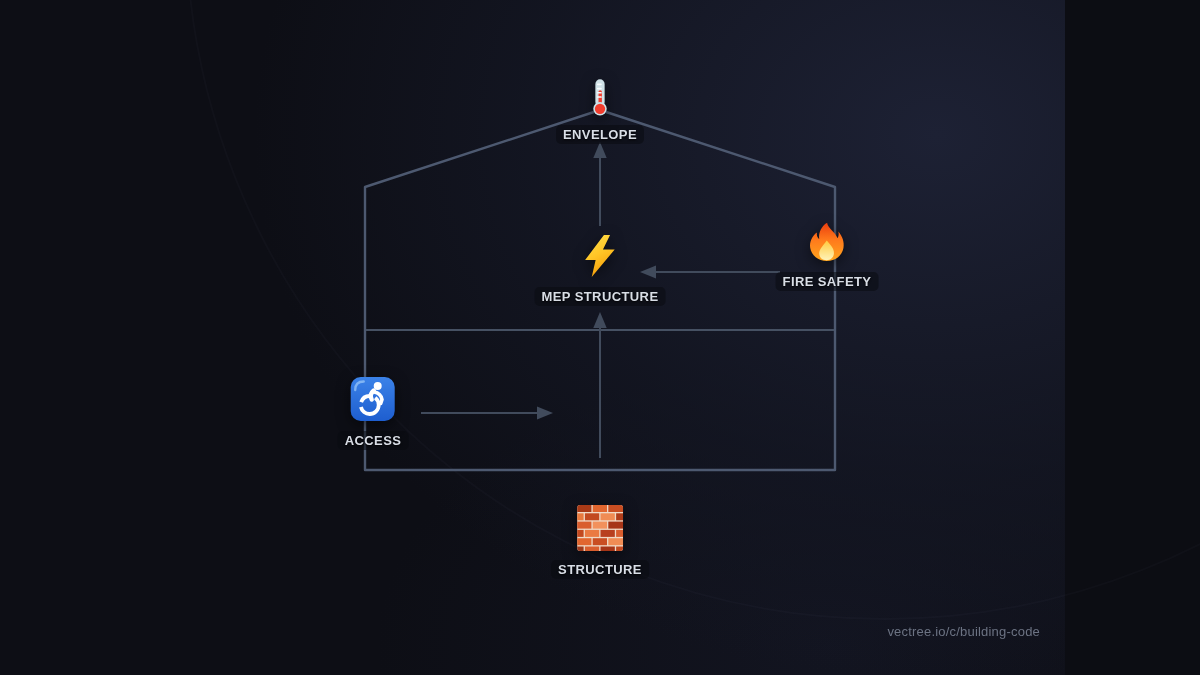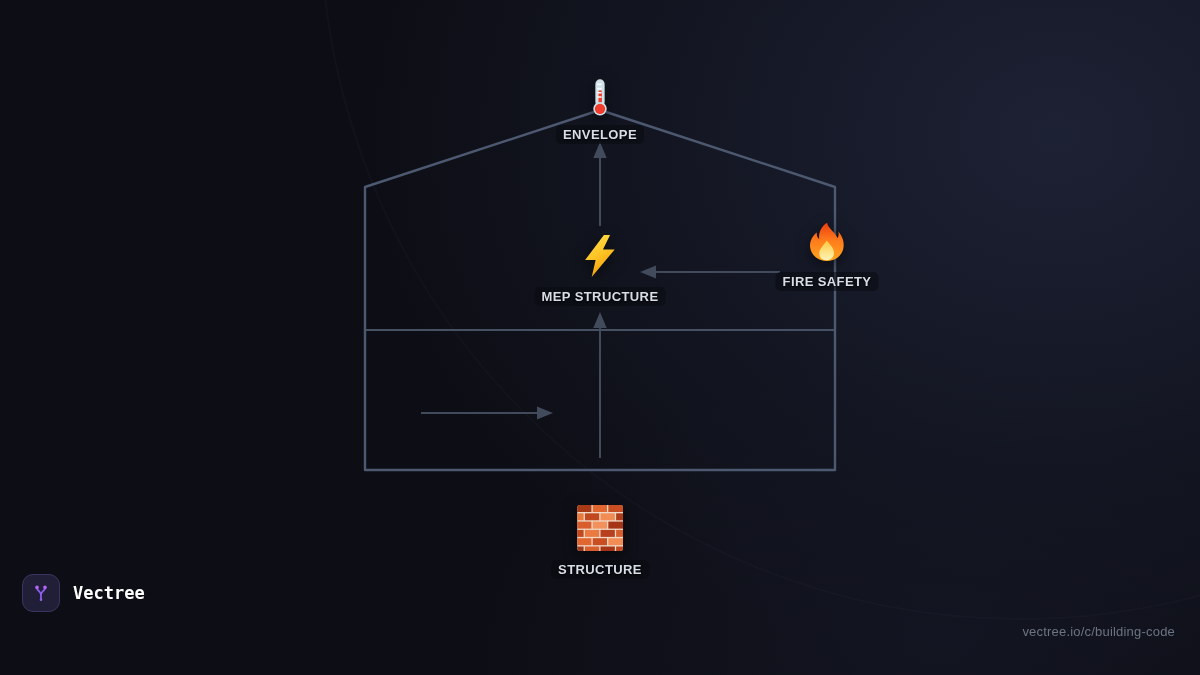--- a/index.html
+++ b/index.html
@@ -1,19 +1,19 @@
 <!DOCTYPE html>
 <html><head>
 <meta charset="utf-8">
 <style>
   * { margin: 0; padding: 0; box-sizing: border-box; }
   html, body { width: 1200px; height: 675px; background: #0c0d13; overflow: hidden; }
   .canvas {
     position: relative;
-    width: 1200px; height: 675px;
+    width: 1065px; height: 675px;
     background:
       radial-gradient(950px 760px at 88% 20%, #1d2134 0%, rgba(21,24,38,0.65) 45%, rgba(13,14,20,0) 72%),
       radial-gradient(650px 420px at 78% 96%, rgba(24,27,44,0.5) 0%, rgba(13,14,20,0) 70%),
       #0d0e15;
     font-family: "Liberation Sans", sans-serif;
   }
   .bg-arc {
     position: absolute; width: 1400px; height: 1400px; border-radius: 50%;
     border: 2px solid rgba(150,160,200,0.03);
     right: -520px; top: -780px; pointer-events: none;
@@ -147,20 +147,39 @@
                  C32.4 13.8 34.3 19.2 33.3 24.4 C32 31.4 26 36.2 18.3 36.2
                  C10.4 36.2 4.3 31.2 3.2 24.2 C2.4 18.8 5 13.4 9.3 10.4
                  C8.9 12.8 9.6 15 11.4 16.4 C10.5 10.5 13.4 4.4 18.5 1.5 Z" fill="url(#fireO)"></path>
         <path d="M18.2 17.6 C22 22.3 24.9 25 24.7 29.1 C24.5 33 21.7 35.4 18 35.4
                  C14.3 35.4 11.5 33 11.4 29.3 C11.3 25.6 14.6 22.6 18.2 17.6 Z" fill="url(#fireI)"></path>
       </svg>
     </div>
     <div class="label">FIRE SAFETY</div>
   </div>
 
+  <div class="node" style="left:373px; top:376px;">
+    <div class="emoji">
+      <svg width="46" height="46" viewBox="0 0 46 46">
+        <defs>
+          <linearGradient id="accG" x1="0" y1="0" x2="0" y2="1">
+            <stop offset="0" stop-color="#3b82e8"></stop>
+            <stop offset="1" stop-color="#1e5ecf"></stop>
+          </linearGradient>
+        </defs>
+        <rect x="1" y="1" width="44" height="44" rx="10" fill="url(#accG)"></rect>
+        <path d="M5.5 14 Q5.5 5.5 14 5.5" fill="none" stroke="rgba(190,225,255,0.55)" stroke-width="2.4" stroke-linecap="round"></path>
+        <circle cx="28" cy="10" r="4" fill="#ffffff"></circle>
+        <path d="M24 14.5 C21 17 20.3 20.5 22 23.5" fill="none" stroke="#ffffff" stroke-width="4.4" stroke-linecap="round"></path>
+        <path d="M24.5 16 C29 16.8 31.5 19.5 32.3 23.5 L31 27.5" fill="none" stroke="#ffffff" stroke-width="3.6" stroke-linecap="round" stroke-linejoin="round"></path>
+        <circle cx="20" cy="29" r="9" fill="none" stroke="#ffffff" stroke-width="3.8" stroke-dasharray="34 5 12 5" stroke-dashoffset="8"></circle>
+      </svg>
+    </div>
+    <div class="label">ACCESS</div>
+  </div>
 
   <div class="node" style="left:600px; top:461px;margin-top:44px;">
     <div class="emoji">
       <svg width="46" height="46" viewBox="0 0 46 46">
         <defs>
             <clipPath id="brickClip">
               <rect x="0" y="0" width="46" height="46" rx="3"></rect>
             </clipPath>
           </defs>
         <g clip-path="url(#brickClip)">
@@ -191,27 +210,16 @@
           <rect x="0" y="41.5" width="6.5" height="4.5" fill="#9e3a1c"></rect>
           <rect x="7.8" y="41.5" width="14.3" height="4.5" fill="#d95e2e"></rect>
           <rect x="23.4" y="41.5" width="14.3" height="4.5" fill="#a63517"></rect>
           <rect x="39" y="41.5" width="7" height="4.5" fill="#c2491f"></rect>
         </g>
       </svg>
     </div>
     <div class="label">STRUCTURE</div>
   </div>
 
-  <div class="footer-brand">
-    <div class="logo-box">
-      <svg width="24" height="24" viewBox="0 0 24 24">
-        <path d="M12 18.5 V14 M12 14 C12 10.5 8.6 10.2 8 7.2 M12 14 C12 10.5 15.4 10.2 16 7.2" fill="none" stroke="#8b5ef0" stroke-width="1.8" stroke-linecap="round"></path>
-        <circle cx="8" cy="6.4" r="1.8" fill="#b565f5"></circle>
-        <circle cx="16" cy="6.4" r="1.8" fill="#b565f5"></circle>
-        <circle cx="12" cy="18.8" r="1.3" fill="#8b5ef0"></circle>
-      </svg>
-    </div>
-    <div class="brand-name">Vectree</div>
-  </div>
 
 
   <div class="poster-url">vectree.io/c/building-code</div>
 </div>
 
 </body></html>

